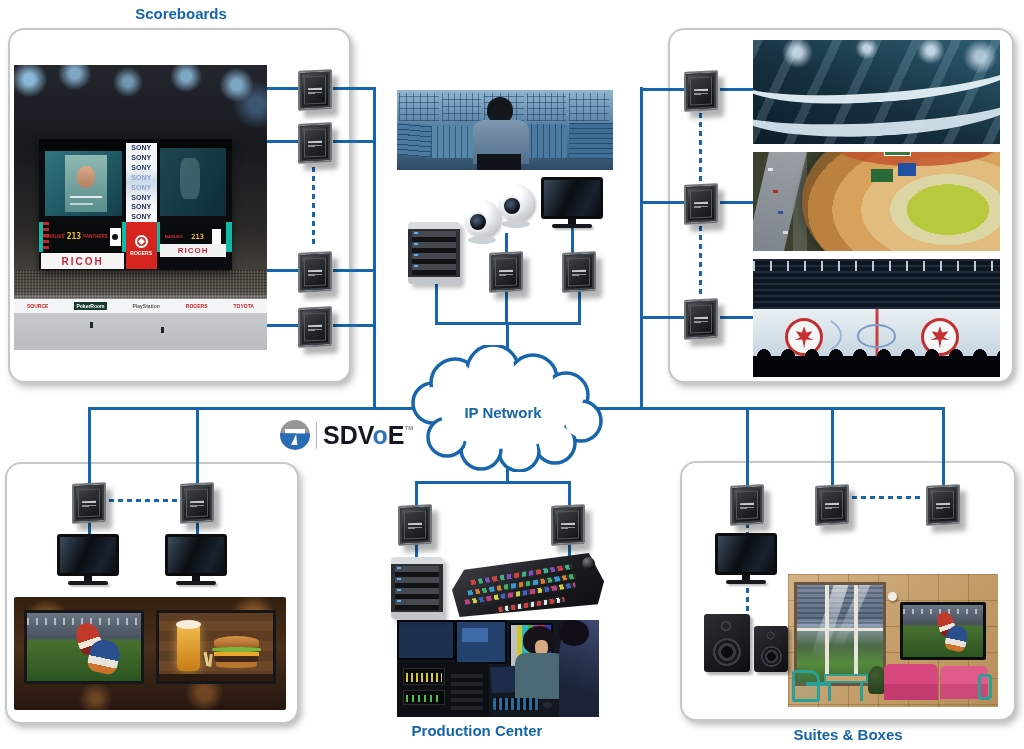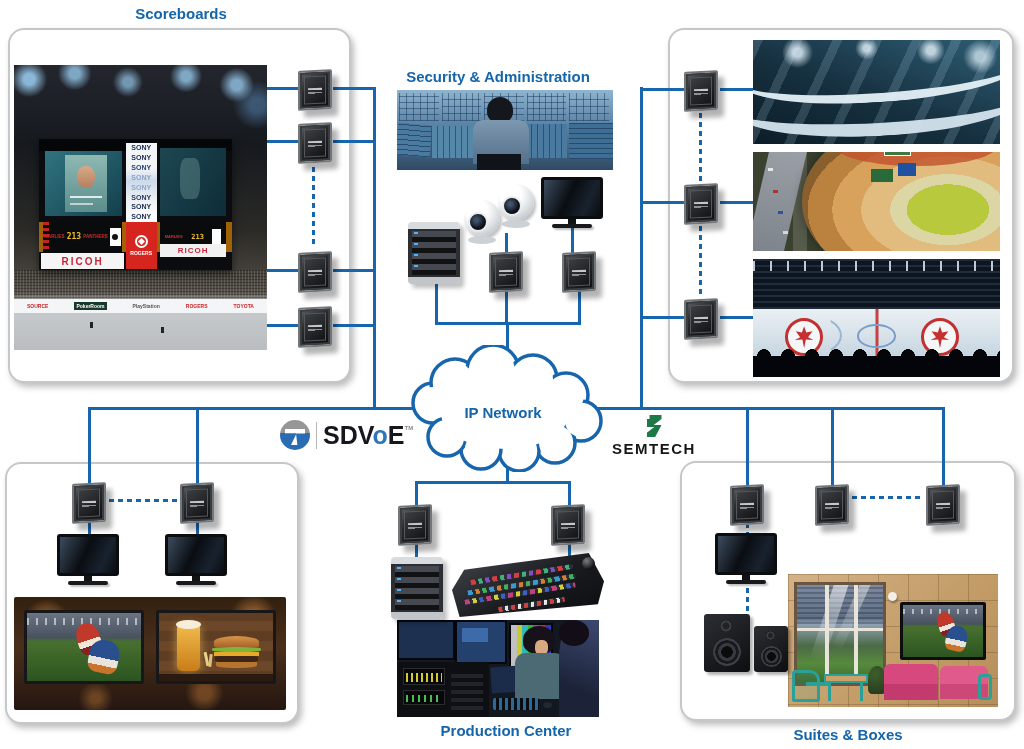--- a/index.html
+++ b/index.html
@@ -136,22 +136,21 @@
   <div class="dh" style="left:852px;top:496px;width:70px;"></div>
   <div class="dv" style="left:746px;top:523px;height:12px;"></div>
   <div class="dv" style="left:746px;top:588px;height:28px;"></div>
 
   <div class="sec-box" style="left:8px;top:28px;width:343px;height:355px;"></div>
   <div class="sec-box" style="left:668px;top:28px;width:346px;height:355px;"></div>
   <div class="sec-box" style="left:5px;top:462px;width:294px;height:262px;"></div>
   <div class="sec-box" style="left:680px;top:461px;width:336px;height:260px;"></div>
 
   <div class="sec-label" style="left:51px;top:5px;">Scoreboards</div>
-  <div class="sec-label" style="left:368px;top:68px;">Security &amp; Administration</div>
-  <div class="sec-label" style="left:376px;top:722px;">Production Center</div>
+  <div class="sec-label" style="left:347px;top:722px;">Production Center</div>
   <div class="sec-label" style="left:718px;top:726px;">Suites &amp; Boxes</div>
 
   <div class="xcvr" style="left:298px;top:70px;"></div>
   <div class="xcvr" style="left:298px;top:123px;"></div>
   <div class="xcvr" style="left:298px;top:252px;"></div>
   <div class="xcvr" style="left:298px;top:307px;"></div>
   <div class="xcvr" style="left:684px;top:71px;"></div>
   <div class="xcvr" style="left:684px;top:184px;"></div>
   <div class="xcvr" style="left:684px;top:299px;"></div>
   <div class="xcvr" style="left:489px;top:252px;"></div>
@@ -200,21 +199,21 @@
         <span class="tinytxt" style="position:static;font-size:7px;color:#88a4c6;">SONY</span>
         <span class="tinytxt" style="position:static;font-size:7px;color:#8fa8c4;">SONY</span>
         <span class="tinytxt" style="position:static;font-size:7px;color:#2a3a60;">SONY</span>
         <span class="tinytxt" style="position:static;font-size:7px;color:#1a2a50;">SONY</span>
         <span class="tinytxt" style="position:static;font-size:7px;color:#1a2a50;">SONY</span>
       </div>
       <div class="abs" style="left:63%;top:7%;width:34%;height:52%;background:linear-gradient(120deg,#1d4752,#0e2d38);">
         <div class="abs" style="left:30%;top:15%;width:30%;height:60%;background:rgba(130,170,170,.35);border-radius:30%;"></div>
       </div>
 
-      <div class="abs" style="left:0;top:63%;width:100%;height:23%;background:#a16207;">
+      <div class="abs" style="left:0;top:63%;width:100%;height:23%;background:#14b8a6;">
         <div class="abs" style="left:2%;top:0;width:41%;height:100%;display:flex;align-items:center;justify-content:space-around;background:#0a0b0d;">
           <div class="abs" style="left:0;top:0;width:7%;height:100%;background:repeating-linear-gradient(180deg,#c22424 0 3px,transparent 3px 6px);"></div>
           <span class="tinytxt" style="position:static;font-size:4.5px;color:#d03030;">MARLIES</span>
           <span class="tinytxt" style="position:static;font-size:8px;color:#f0c020;font-family:'DejaVu Sans Mono',monospace;">213</span>
           <span class="tinytxt" style="position:static;font-size:4.5px;color:#d03030;">PANTHERS</span>
           <div style="width:11px;height:18px;background:#fdfdfd;display:flex;align-items:center;justify-content:center;">
               <div style="width:6px;height:6px;border-radius:50%;background:#111;"></div>
             </div>
         </div>
         <div class="abs" style="left:63%;top:0;width:34%;height:100%;display:flex;align-items:center;justify-content:space-around;background:#0a0b0d;">
@@ -345,24 +344,20 @@
 
   <div class="abs" style="left:280px;top:420px;z-index:5;display:flex;align-items:center;gap:6px;">
     <div style="position:relative;width:30px;height:30px;border-radius:50%;background:linear-gradient(180deg,#969696 0 42%,#2a6cb3 42%);overflow:hidden;">
       <div style="position:absolute;left:5px;top:9px;width:20px;height:16px;background:#fff;clip-path:polygon(0 0,100% 0,100% 28%,55% 28%,62% 100%,30% 100%,58% 26%,0 26%);"></div>
     </div>
     <div style="width:1px;height:27px;background:#b5b5b5;"></div>
     <div style="font-weight:bold;font-size:25px;color:#16161f;line-height:1;">
       <span>SDV</span><span style="color:#2e75bb;">o</span><span>E</span><sup style="font-size:6px;color:#8a8a8a;vertical-align:14px;">TM</sup>
     </div>
   </div>
-  <div class="abs" style="left:598px;top:415px;z-index:5;width:112px;text-align:center;">
-    <div style="display:inline-block;width:15px;height:22px;background:#1d7a46;clip-path:polygon(20% 0,100% 0,100% 18%,48% 45%,100% 45%,58% 100%,0 100%,0 82%,52% 55%,0 55%,0 18%,20% 18%);"></div>
-    <div style="font-weight:bold;font-size:15px;letter-spacing:1.5px;color:#161616;line-height:1;">SEMTECH</div>
-  </div>
 
   <div class="server" style="left:391px;top:557px;"></div>
   <div class="console" style="left:452px;top:553px;">
     <div class="body"></div>
     <div class="crow" style="left:12%;top:30%;width:68%;background:repeating-linear-gradient(90deg,#d04040 0 5px,#2a2d31 5px 8px,#40b080 8px 12px,#2a2d31 12px 15px,#8050c0 15px 19px,#2a2d31 19px 22px);"></div>
     <div class="crow" style="left:10%;top:45%;width:72%;background:repeating-linear-gradient(90deg,#3a9ad0 0 5px,#2a2d31 5px 8px,#d08030 8px 12px,#2a2d31 12px 15px,#40b060 15px 19px,#2a2d31 19px 22px);"></div>
     <div class="crow" style="left:8%;top:60%;width:74%;background:repeating-linear-gradient(90deg,#c04080 0 5px,#2a2d31 5px 8px,#d0d040 8px 12px,#2a2d31 12px 15px,#4060c0 15px 19px,#2a2d31 19px 22px);"></div>
     <div class="crow" style="left:30%;top:76%;width:44%;background:repeating-linear-gradient(90deg,#d04040 0 4px,#2a2d31 4px 7px,#e8e8e8 7px 10px,#2a2d31 10px 13px);"></div>
     <div class="joy"></div>
   </div>

